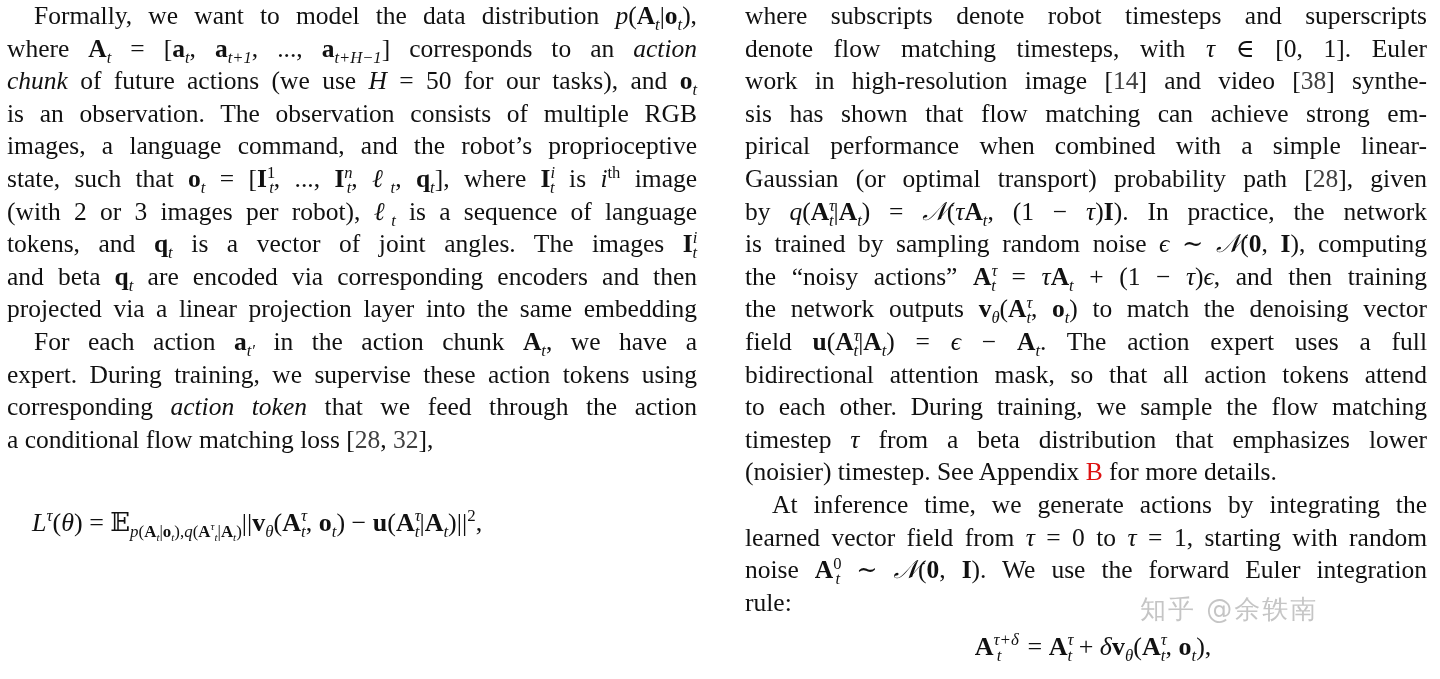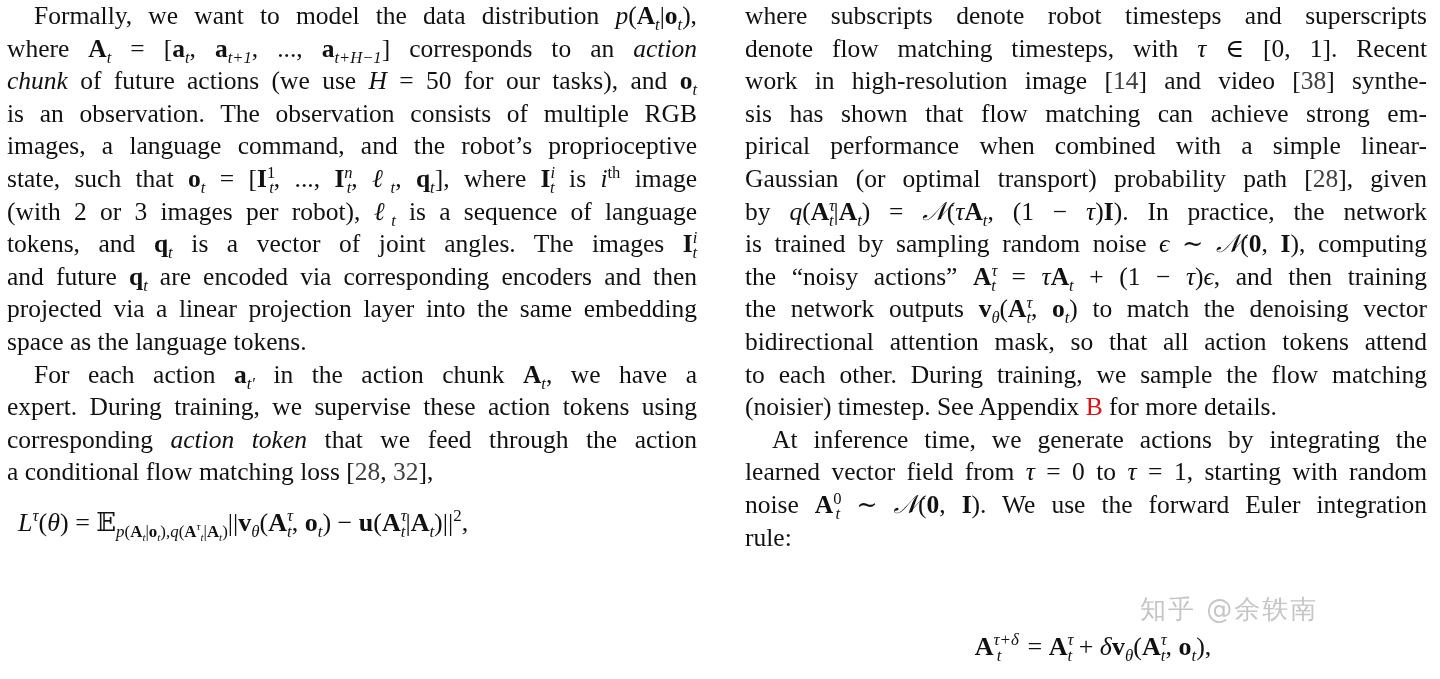--- a/index.html
+++ b/index.html
@@ -55,45 +55,44 @@
   <span class="line">
     <span>state, such that </span><span><span class="b">o</span><sub class="m">t</sub> = [<span class="b">I</span><sup>1</sup><sub class="m" style="margin-left:-6px">t</sub>, ..., <span class="b">I</span><sup class="m">n</sup><sub class="m" style="margin-left:-6px">t</sub>, <span class="m">ℓ</span><sub class="m">t</sub>, <span class="b">q</span><sub class="m">t</sub>]</span><span>, where </span><span><span class="b">I</span><sup class="m">i</sup><sub class="m" style="margin-left:-5px">t</sub></span><span> is </span><span class="m">i</span><sup>th</sup><span> image</span>
   </span>
   <span class="line">
     <span>(with 2 or 3 images per robot), </span><span><span class="m">ℓ</span><sub class="m">t</sub></span><span> is a sequence of language</span>
   </span>
   <span class="line">
     <span>tokens, and </span><span><span class="b">q</span><sub class="m">t</sub></span><span> is a vector of joint angles. The images </span><span><span class="b">I</span><sup class="m">i</sup><sub class="m" style="margin-left:-5px">t</sub></span>
   </span>
   <span class="line">
-    <span>and future </span><span><span class="b">q</span><sub class="m">t</sub></span><span> are encoded via corresponding encoders and then</span>
+    <span>and beta </span><span><span class="b">q</span><sub class="m">t</sub></span><span> are encoded via corresponding encoders and then</span>
   </span>
   <span class="line">projected via a linear projection layer into the same embedding</span>
-  <span class="line last">space as the language tokens.</span>
 
   <span class="line" style="padding-left:27px;">
     <span>For each action </span><span><span class="b">a</span><sub class="m">t′</sub></span><span> in the action chunk </span><span><span class="b">A</span><sub class="m">t</sub></span><span>, we have a</span>
   </span>
   <span class="line">expert. During training, we supervise these action tokens using</span>
   <span class="line">
     <span>corresponding </span><span class="it">action token</span><span> that we feed through the action</span>
   </span>
   <span class="line last">
     <span>a conditional flow matching loss [</span><a class="cite">28</a>, <a class="cite">32</a><span>],</span>
   </span>
 </div>
 
-<div class="eq" style="left:18px; top:507px; width:640px; text-align:left;">
+<div class="eq" style="left:32px; top:507px; width:640px; text-align:left;">
   <span class="m">L</span><sup class="m">τ</sup>(<span class="m">θ</span>) = 𝔼<sub><span class="m">p</span>(<span class="b">A</span><sub class="m">t</sub>|<span class="b">o</span><sub class="m">t</sub>),<span class="m">q</span>(<span class="b">A</span><sup class="m">τ</sup><sub class="m">t</sub>|<span class="b">A</span><sub class="m">t</sub>)</sub>||<span class="b">v</span><sub class="m">θ</sub>(<span class="b">A</span><sup class="m">τ</sup><sub class="m" style="margin-left:-6px">t</sub>, <span class="b">o</span><sub class="m">t</sub>) − <span class="b">u</span>(<span class="b">A</span><sup class="m">τ</sup><sub class="m" style="margin-left:-6px">t</sub>|<span class="b">A</span><sub class="m">t</sub>)||<sup>2</sup>,
 </div>
 
 <div class="col right">
   <span class="line">where subscripts denote robot timesteps and superscripts</span>
   <span class="line">
-    <span>denote flow matching timesteps, with </span><span><span class="m">τ</span> ∈ [0, 1]</span><span>. Recent</span>
+    <span>denote flow matching timesteps, with </span><span><span class="m">τ</span> ∈ [0, 1]</span><span>. Euler</span>
   </span>
   <span class="line">
     <span>work in high-resolution image [</span><a class="cite">14</a><span>] and video [</span><a class="cite">38</a><span>] synthe-</span>
   </span>
   <span class="line">sis has shown that flow matching can achieve strong em-</span>
   <span class="line">pirical performance when combined with a simple linear-</span>
   <span class="line">
     <span>Gaussian (or optimal transport) probability path [</span><a class="cite">28</a><span>], given</span>
   </span>
   <span class="line">
@@ -101,22 +100,28 @@
   </span>
   <span class="line">
     <span>is trained by sampling random noise </span><span><span class="m">ϵ</span> ∼ <span class="m">𝒩</span>(<span class="b">0</span>, <span class="b">I</span>)</span><span>, computing</span>
   </span>
   <span class="line">
     <span>the “noisy actions” </span><span><span class="b">A</span><sup class="m">τ</sup><sub class="m" style="margin-left:-6px">t</sub> = <span class="m">τ</span><span class="b">A</span><sub class="m">t</sub> + (1 − <span class="m">τ</span>)<span class="m">ϵ</span></span><span>, and then training</span>
   </span>
   <span class="line">
     <span>the network outputs </span><span><span class="b">v</span><sub class="m">θ</sub>(<span class="b">A</span><sup class="m">τ</sup><sub class="m" style="margin-left:-6px">t</sub>, <span class="b">o</span><sub class="m">t</sub>)</span><span> to match the denoising vector</span>
   </span>
+  <span class="line">
+    <span>field </span><span><span class="b">u</span>(<span class="b">A</span><sup class="m">τ</sup><sub class="m" style="margin-left:-6px">t</sub>|<span class="b">A</span><sub class="m">t</sub>) = <span class="m">ϵ</span> − <span class="b">A</span><sub class="m">t</sub></span><span>. The action expert uses a full</span>
+  </span>
   <span class="line">bidirectional attention mask, so that all action tokens attend</span>
   <span class="line">to each other. During training, we sample the flow matching</span>
+  <span class="line">
+    <span>timestep </span><span class="m">τ</span><span> from a beta distribution that emphasizes lower</span>
+  </span>
   <span class="line last">
     <span>(noisier) timestep. See Appendix </span><a class="ref-red">B</a><span> for more details.</span>
   </span>
 
   <span class="line" style="padding-left:27px;">At inference time, we generate actions by integrating the</span>
   <span class="line">
     <span>learned vector field from </span><span><span class="m">τ</span> = 0</span><span> to </span><span><span class="m">τ</span> = 1</span><span>, starting with random</span>
   </span>
   <span class="line">
     <span>noise </span><span><span class="b">A</span><sup>0</sup><sub class="m" style="margin-left:-6px">t</sub> ∼ <span class="m">𝒩</span>(<span class="b">0</span>, <span class="b">I</span>)</span><span>. We use the forward Euler integration</span>

